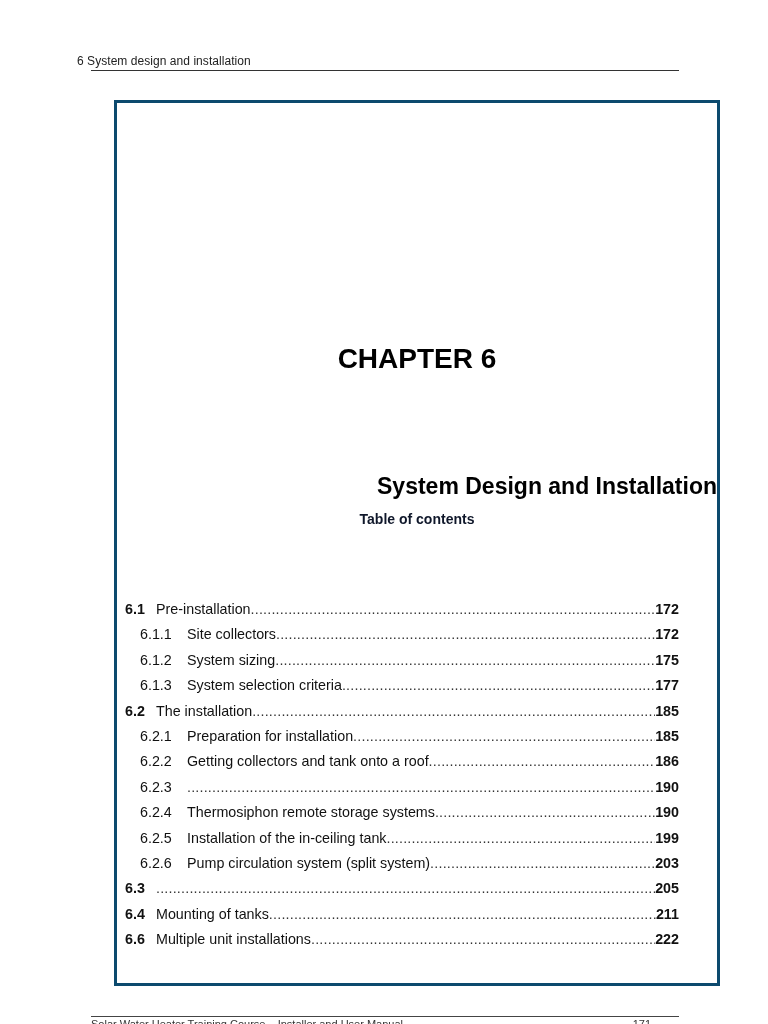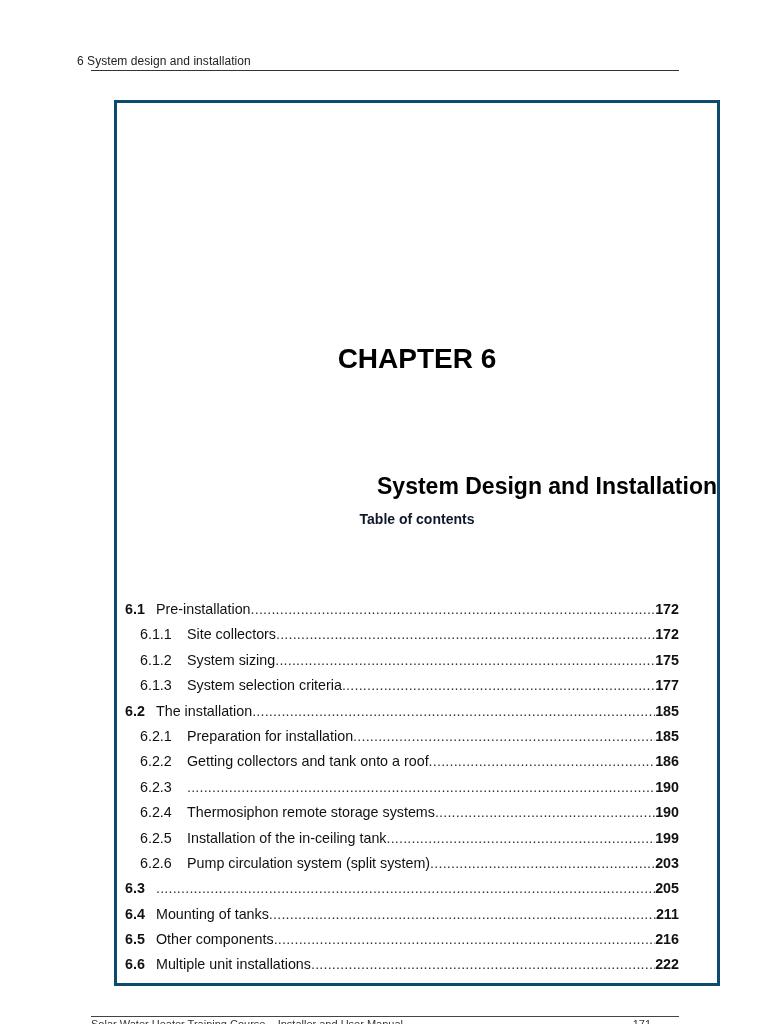--- a/index.html
+++ b/index.html
@@ -145,26 +145,20 @@
       <span class="toc-dots"></span>
       <span class="toc-page">205</span>
     </div>
     <div class="toc-row main">
       <span class="toc-num">6.4</span>
       <span class="toc-label">Mounting of tanks</span>
       <span class="toc-dots"></span>
       <span class="toc-page">211</span>
     </div>
     <div class="toc-row main">
-      <span class="toc-num">6.5</span>
-      <span class="toc-label">Other components</span>
-      <span class="toc-dots"></span>
-      <span class="toc-page">216</span>
-    </div>
-    <div class="toc-row main">
       <span class="toc-num">6.6</span>
       <span class="toc-label">Multiple unit installations</span>
       <span class="toc-dots"></span>
       <span class="toc-page">222</span>
     </div>
   </div>
 </div>
 
 <div class="foot-rule"></div>
 <div class="footer">

